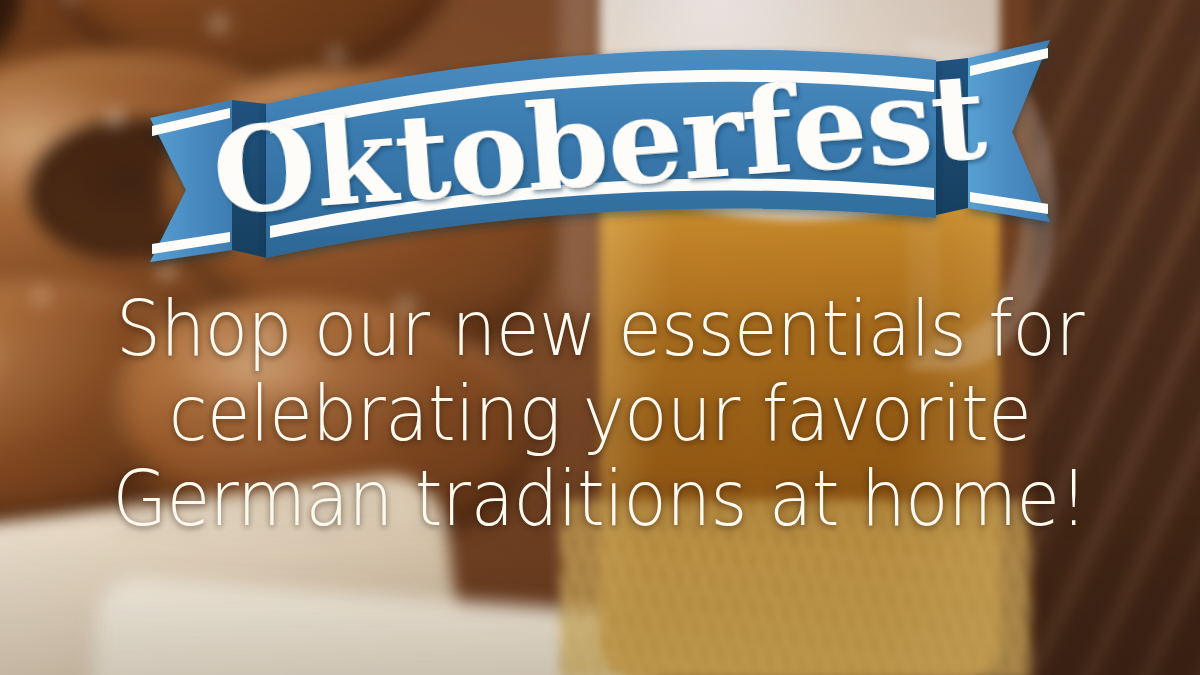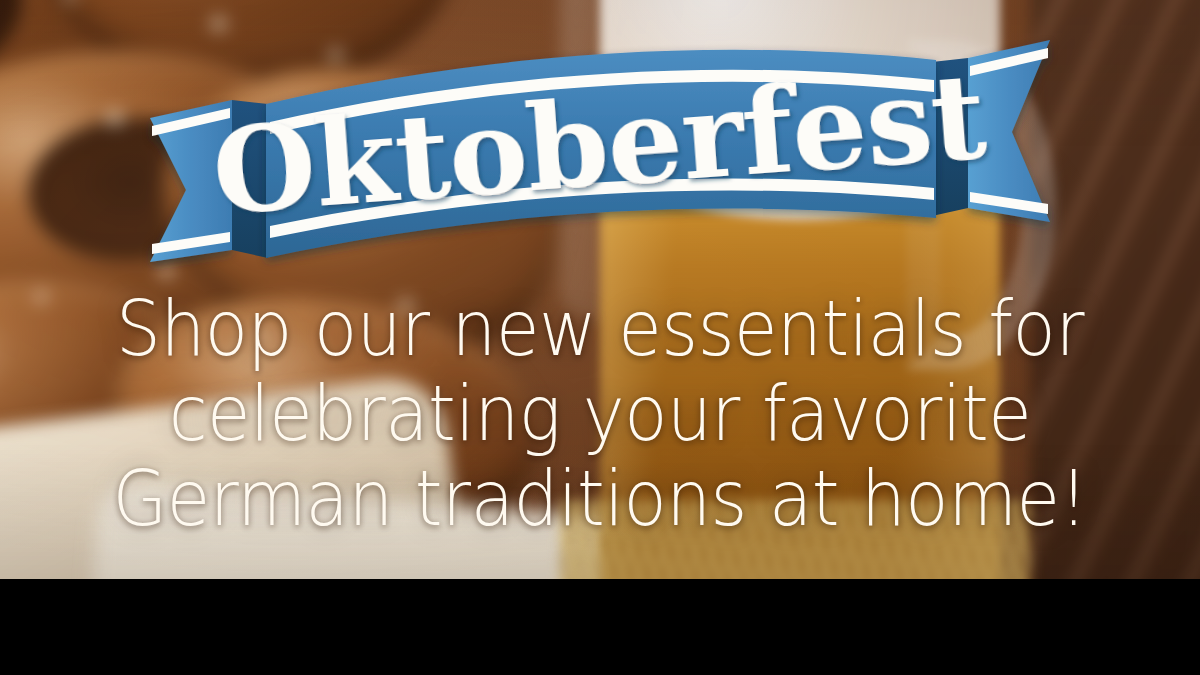--- a/index.html
+++ b/index.html
@@ -1,20 +1,20 @@
 <!DOCTYPE html>
 <html><head>
 <meta charset="utf-8">
 <style>
   html,body{margin:0;padding:0;background:#000;}
   *{box-sizing:border-box;}
 
   .stage{
     position:relative;
-    width:1200px;height:579px;
+    width:1200px;height:675px;
     overflow:hidden;
     font-family:"Liberation Sans", sans-serif;
     background:#6d4326;
   }
 
   
   .photo{position:absolute;inset:-60px;filter:blur(0px);}
   .layer{position:absolute;}
 
   

